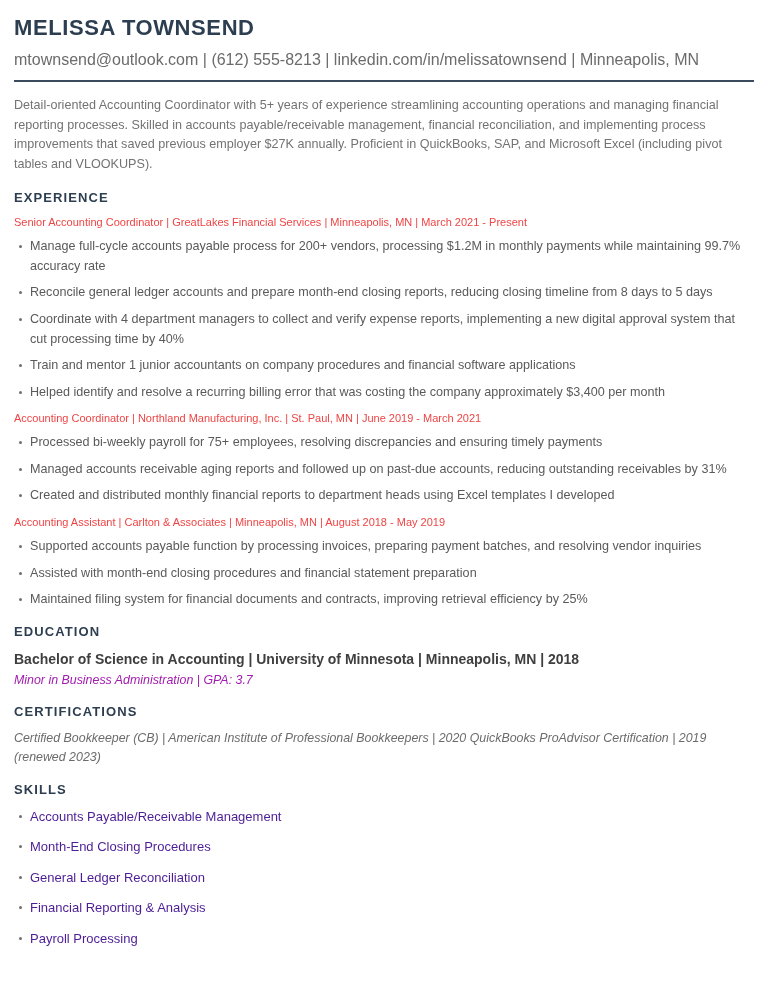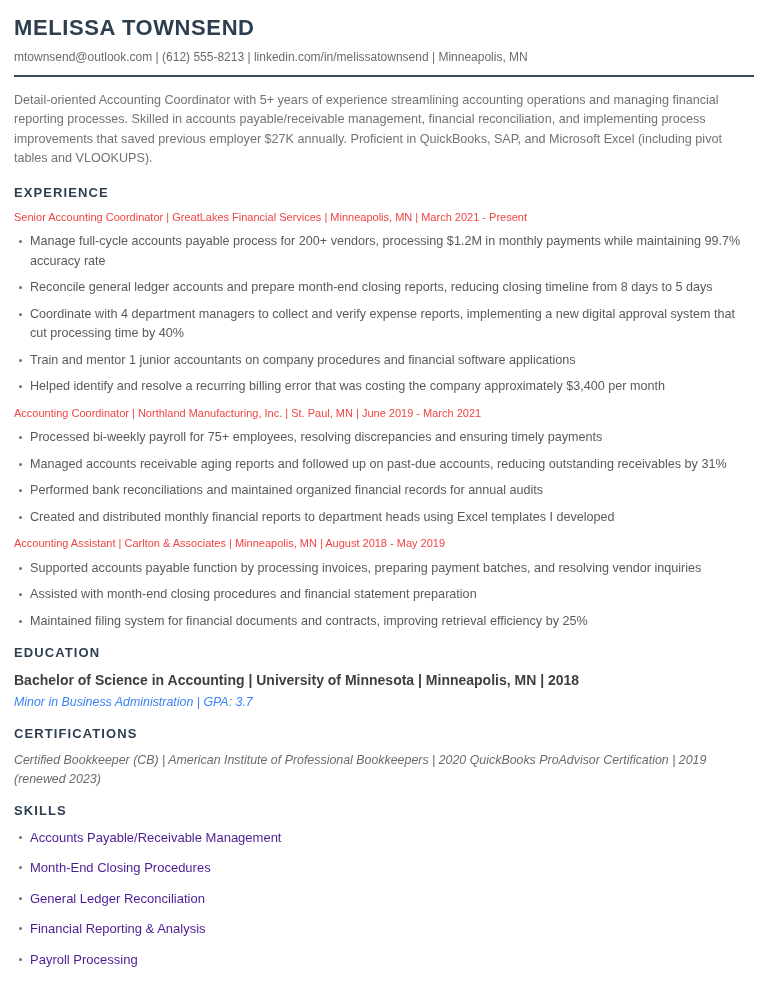--- a/index.html
+++ b/index.html
@@ -24,21 +24,21 @@
   }
   .name {
     font-size: 22px;
     font-weight: bold;
     letter-spacing: 0.6px;
     color: #2d3e50;
     margin: 0 0 10px 0;
     line-height: 1.1;
   }
   .contact {
-    font-size: 12px;
+    font-size: 16px;
     color: #6b6b6b;
     margin: 0 0 9px 0;
     line-height: 1.3;
   }
   .rule {
     height: 2px;
     background: #3c4a5e;
     width: 740px;
     margin: 0 0 14px 0;
   }
@@ -94,21 +94,21 @@
   .edu-line {
     font-size: 14px;
     font-weight: bold;
     color: #3f3f3f;
     margin: 0 0 3px 0;
     line-height: 1.45;
   }
   .edu-sub {
     font-size: 12.4px;
     font-style: italic;
-    color: #3b82f6;
+    color: #a21caf;
     margin: 0;
     line-height: 1.45;
   }
   .cert-line {
     font-size: 12.4px;
     font-style: italic;
     color: #6b6b6b;
     margin: 0;
     line-height: 1.55;
     max-width: 730px;
@@ -161,21 +161,20 @@
       <li>Train and mentor 1 junior accountants on company procedures and financial software applications</li>
       <li>Helped identify and resolve a recurring billing error that was costing the company approximately $3,400 per month</li>
     </ul>
   </div>
 
   <div class="job-block">
     <div class="job-title">Accounting Coordinator | Northland Manufacturing, Inc. | St. Paul, MN | June 2019 - March 2021</div>
     <ul class="bullets">
       <li>Processed bi-weekly payroll for 75+ employees, resolving discrepancies and ensuring timely payments</li>
       <li>Managed accounts receivable aging reports and followed up on past-due accounts, reducing outstanding receivables by 31%</li>
-      <li>Performed bank reconciliations and maintained organized financial records for annual audits</li>
       <li>Created and distributed monthly financial reports to department heads using Excel templates I developed</li>
     </ul>
   </div>
 
   <div class="job-block">
     <div class="job-title">Accounting Assistant | Carlton &amp; Associates | Minneapolis, MN | August 2018 - May 2019</div>
     <ul class="bullets">
       <li>Supported accounts payable function by processing invoices, preparing payment batches, and resolving vendor inquiries</li>
       <li>Assisted with month-end closing procedures and financial statement preparation</li>
       <li>Maintained filing system for financial documents and contracts, improving retrieval efficiency by 25%</li>

